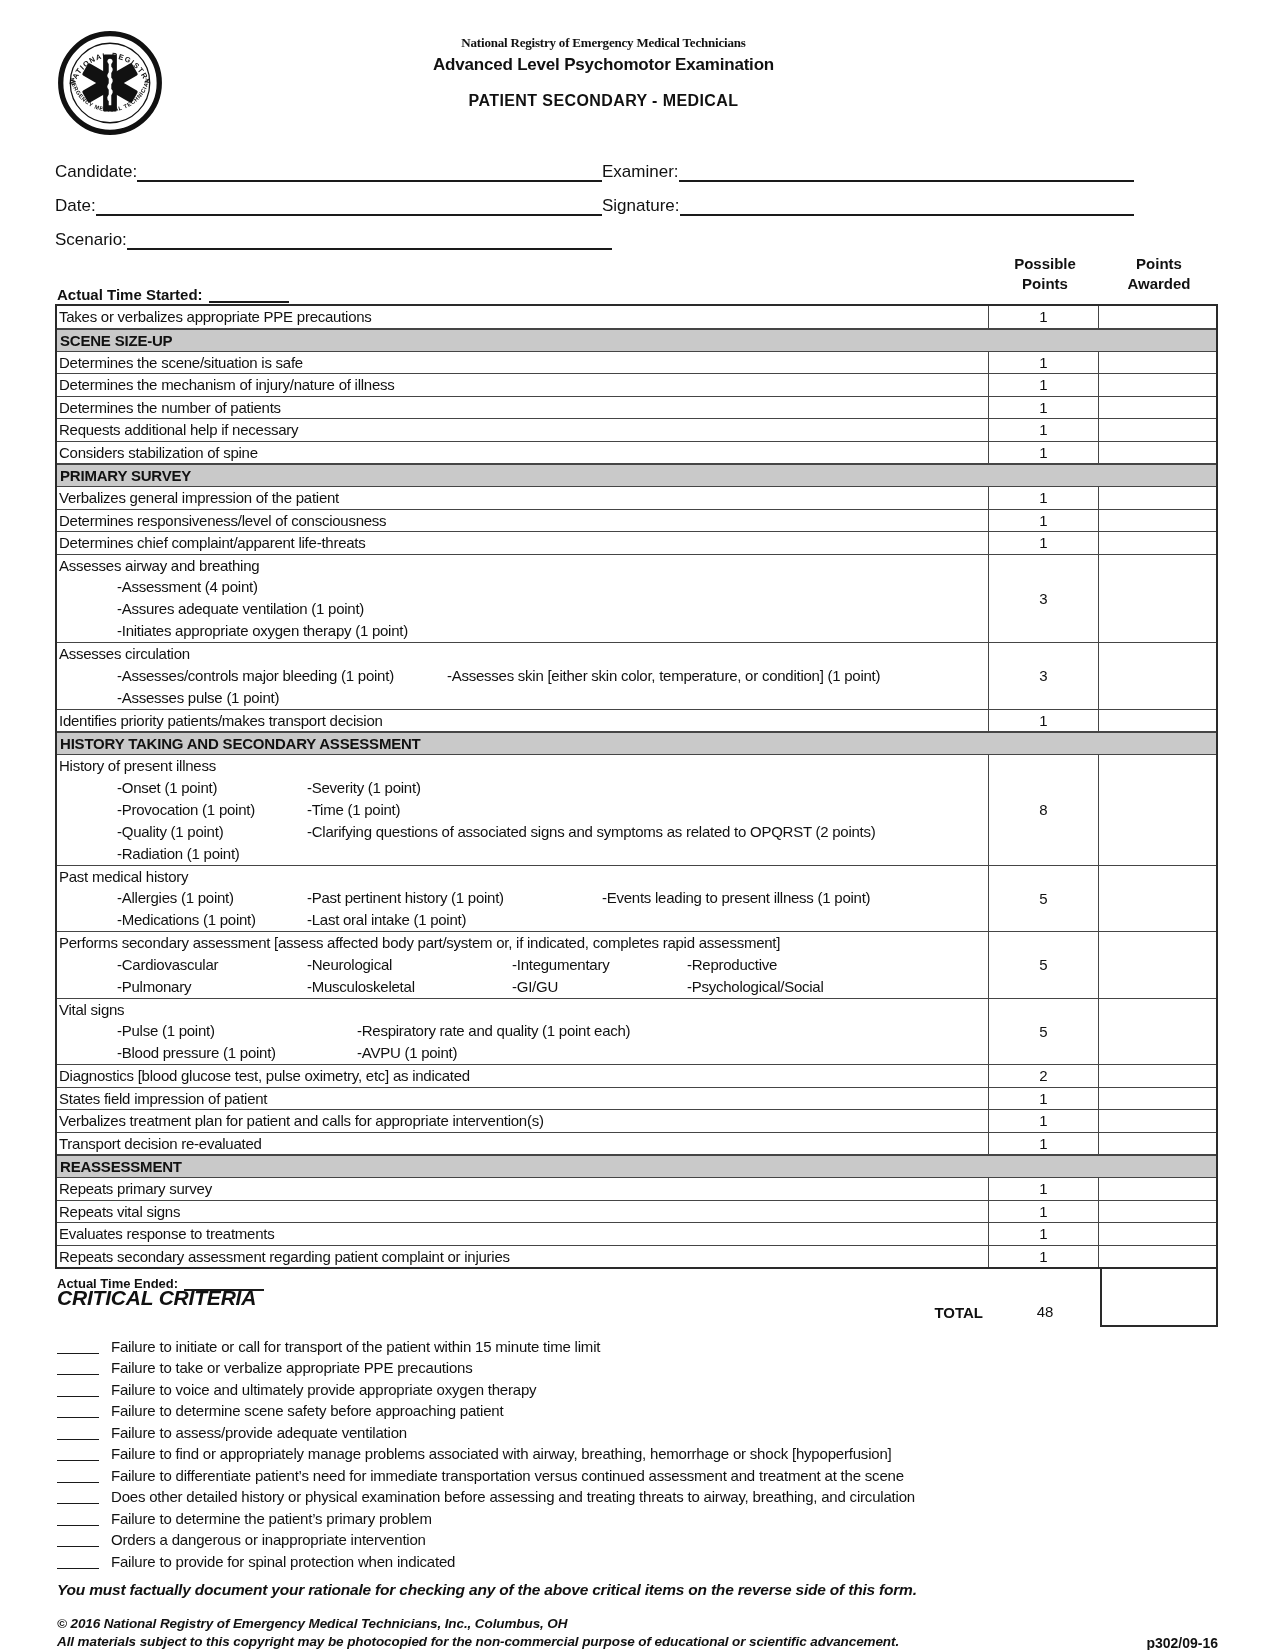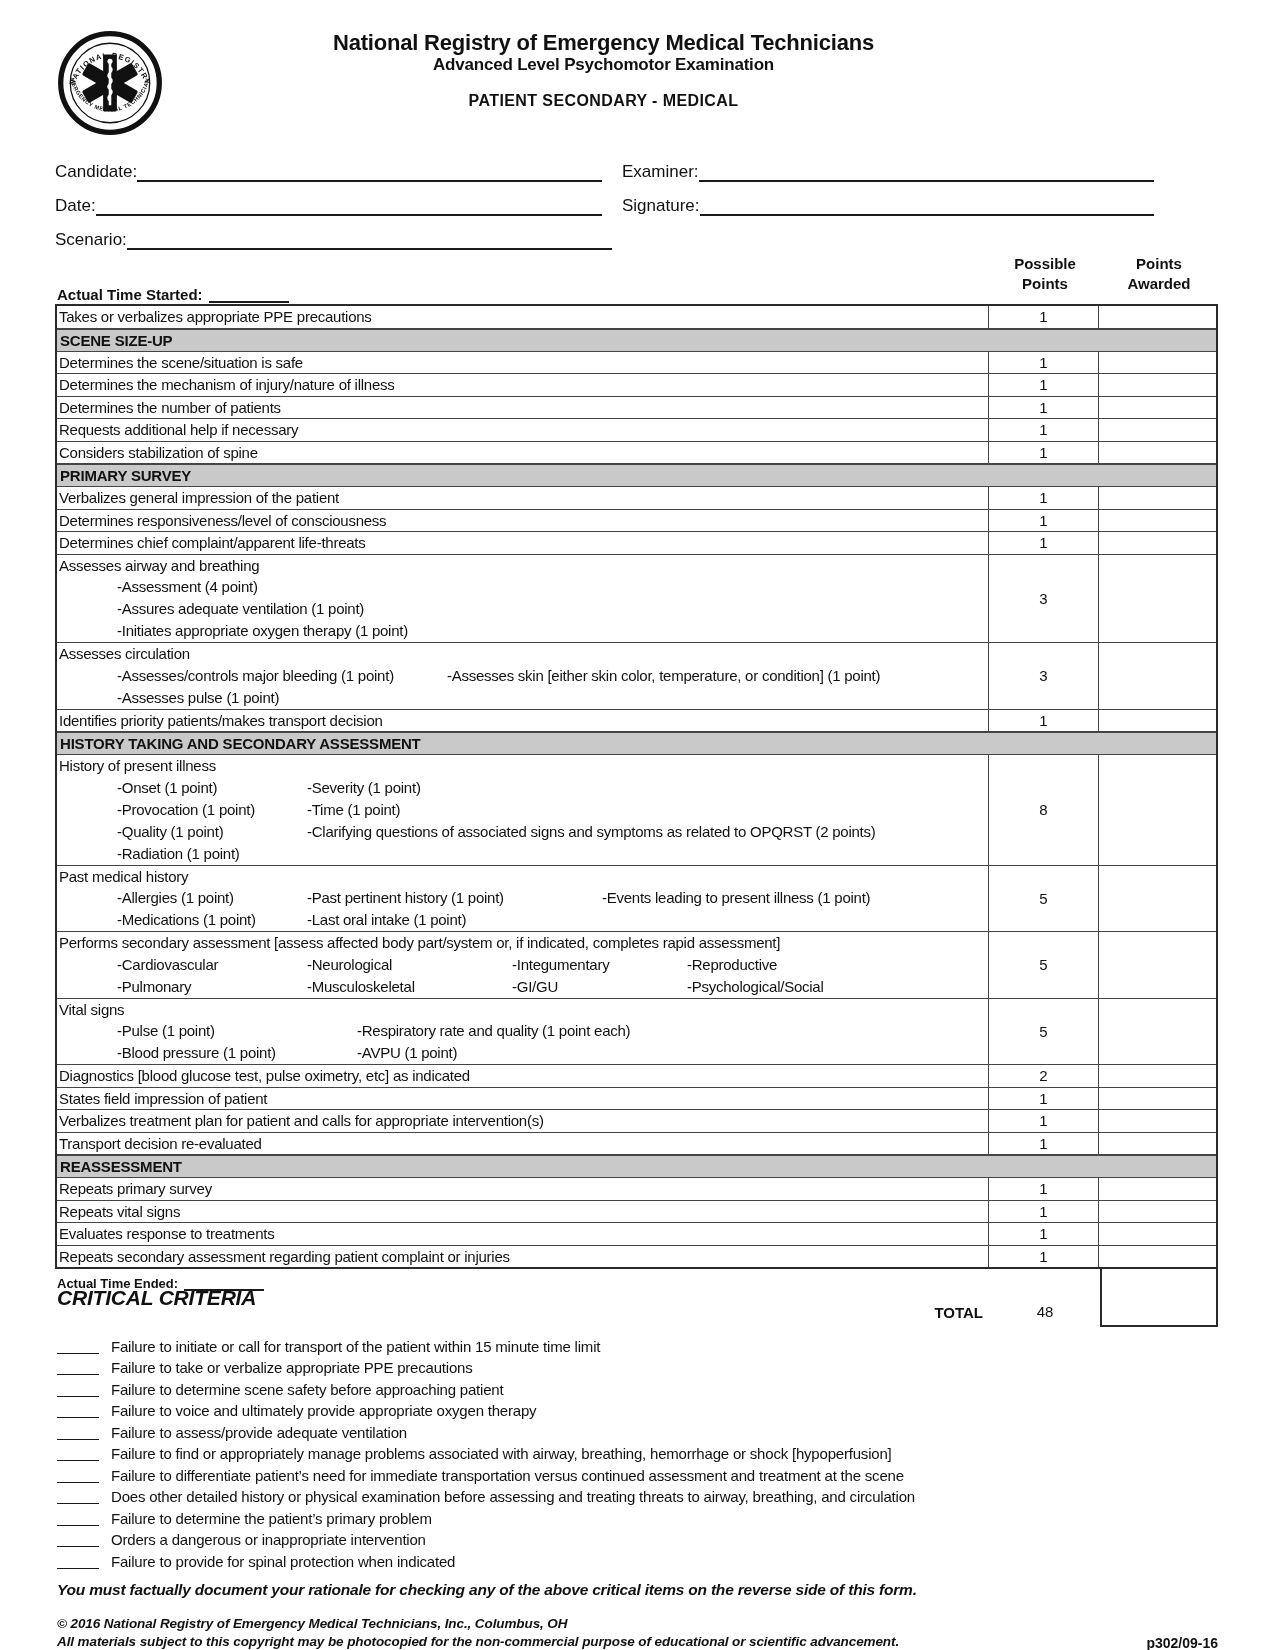--- a/index.html
+++ b/index.html
@@ -3,31 +3,31 @@
 <meta charset="utf-8">
 <style>
   html,body{margin:0;padding:0;background:#ffffff;}
   body{width:1275px;height:1650px;font-family:"Liberation Sans",sans-serif;color:#111;position:relative;overflow:hidden;}
   .page{position:absolute;left:55px;top:26px;width:1163px;}
 
   
   .hdr{position:relative;height:122px;}
   .logo{position:absolute;left:2px;top:4px;width:106px;height:106px;}
   .titles{position:absolute;left:0;right:66px;top:6px;text-align:center;}
-  .t1{font-size:22px;font-weight:bold;letter-spacing:-0.2px;line-height:22px;}
+  .t1{font-size:13px;font-weight:bold;letter-spacing:-0.2px;line-height:22px;font-family:Liberation Serif, serif;}
   .t2{font-size:17px;font-weight:bold;letter-spacing:-0.2px;line-height:22px;}
   .t3{font-size:16px;font-weight:bold;letter-spacing:.4px;margin-top:16px;}
 
   
   .frow{display:flex;margin-top:10px;height:24px;}
   .fld{display:flex;align-items:flex-end;}
   .fld .lab{font-size:17px;font-weight:normal;white-space:nowrap;line-height:20px;}
   .fld .line{flex:1 1 auto;border-bottom:2px solid #1a1a1a;height:18px;}
   .f-left{width:547px;}
-  .f-right{width:532px;margin-left:20px;}
+  .f-right{width:532px;}
   .f-scen{width:557px;}
 
   
   .colheads{position:relative;height:50px;margin-top:4px;}
   .chead{position:absolute;top:0;font-size:15px;font-weight:bold;text-align:center;line-height:20px;}
   .ch-poss{left:935px;width:110px;}
   .ch-awd{left:1045px;width:118px;}
   .ats{position:absolute;left:2px;bottom:1px;font-size:15px;font-weight:bold;display:flex;align-items:flex-end;}
   .blank{display:inline-block;border-bottom:2px solid #1a1a1a;height:14px;}
   .ats .blank{width:80px;margin-left:6px;}
@@ -350,25 +350,25 @@
       <div class="citem">
         <span class="blank"></span>
         <span class="ctext">Failure to initiate or call for transport of the patient within 15 minute time limit</span>
       </div>
       <div class="citem">
         <span class="blank"></span>
         <span class="ctext">Failure to take or verbalize appropriate PPE precautions</span>
       </div>
       <div class="citem">
         <span class="blank"></span>
+        <span class="ctext">Failure to voice and ultimately provide appropriate oxygen therapy</span>
+      </div>
+      <div class="citem">
+        <span class="blank"></span>
         <span class="ctext">Failure to determine scene safety before approaching patient</span>
-      </div>
-      <div class="citem">
-        <span class="blank"></span>
-        <span class="ctext">Failure to voice and ultimately provide appropriate oxygen therapy</span>
       </div>
       <div class="citem">
         <span class="blank"></span>
         <span class="ctext">Failure to assess/provide adequate ventilation</span>
       </div>
       <div class="citem">
         <span class="blank"></span>
         <span class="ctext">Failure to find or appropriately manage problems associated with airway, breathing, hemorrhage or shock [hypoperfusion]</span>
       </div>
       <div class="citem">

